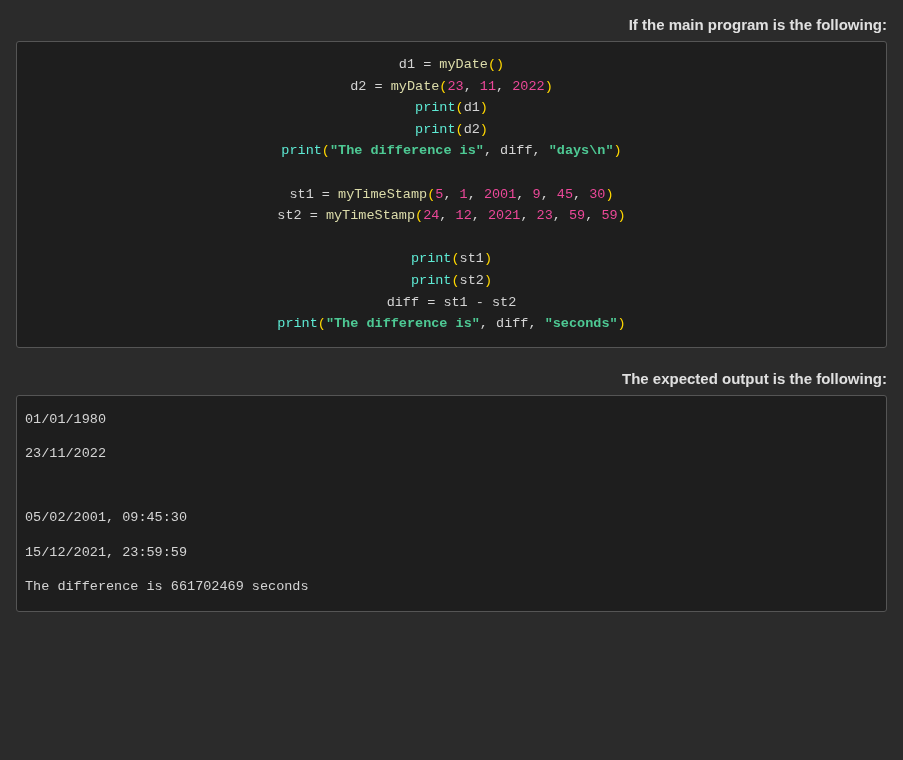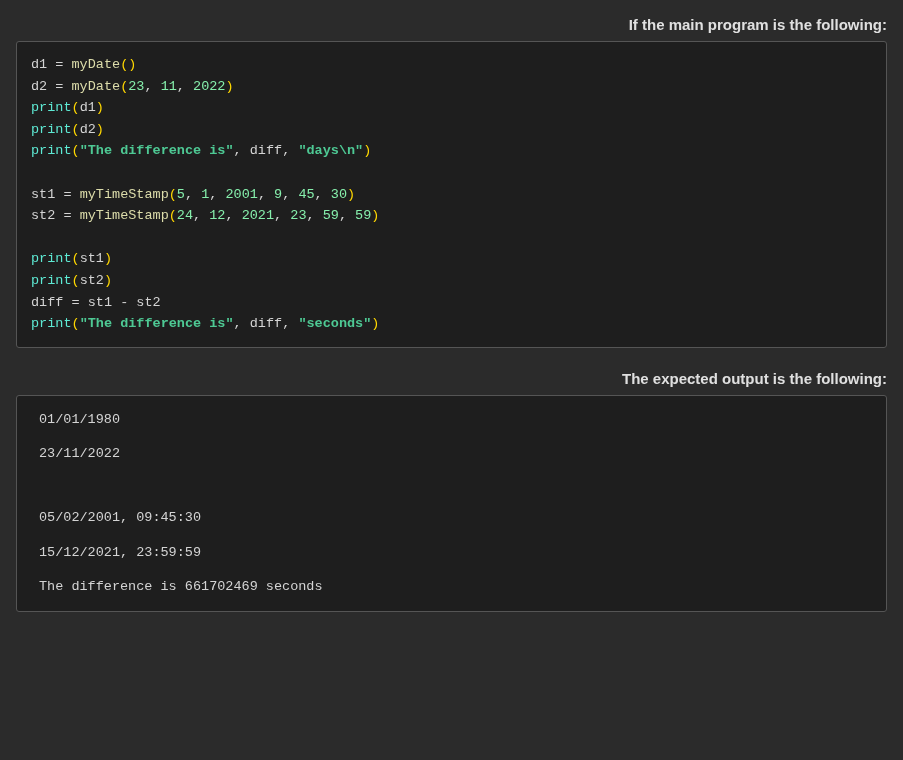--- a/index.html
+++ b/index.html
@@ -24,46 +24,47 @@
     }
 
     .code-block {
       background-color: #1e1e1e;
       border: 1px solid #555;
       border-radius: 3px;
       padding: 12px 14px;
       font-size: 13.5px;
       line-height: 1.6;
       margin-bottom: 22px;
+      text-align: center;
     }
 
     .output-block {
       background-color: #1e1e1e;
       border: 1px solid #555;
       border-radius: 3px;
-      padding: 12px 22px;
+      padding: 12px 8px;
       font-size: 13.5px;
       line-height: 1.8;
       margin-bottom: 22px;
     }
 
     .output-block .out-line {
       display: block;
       color: #d4d4d4;
     }
 
     .output-block .spacer {
       display: block;
       height: 10px;
     }
 
     
     .kw    { color: #5eead4; }   
     .fn    { color: #dcdcaa; }   
-    .num   { color: #86efac; }   
+    .num   { color: #ec4899; }   
     .str-green { color: #4ec994; font-weight: bold; }
     .var   { color: #d4d4d4; }
     .punct { color: #d4d4d4; }
     .assign { color: #d4d4d4; }
     .paren { color: #ffd700; }
     code { font-family: 'Courier New', Courier, monospace; }
   </style>
 </head>
 <body>
 

